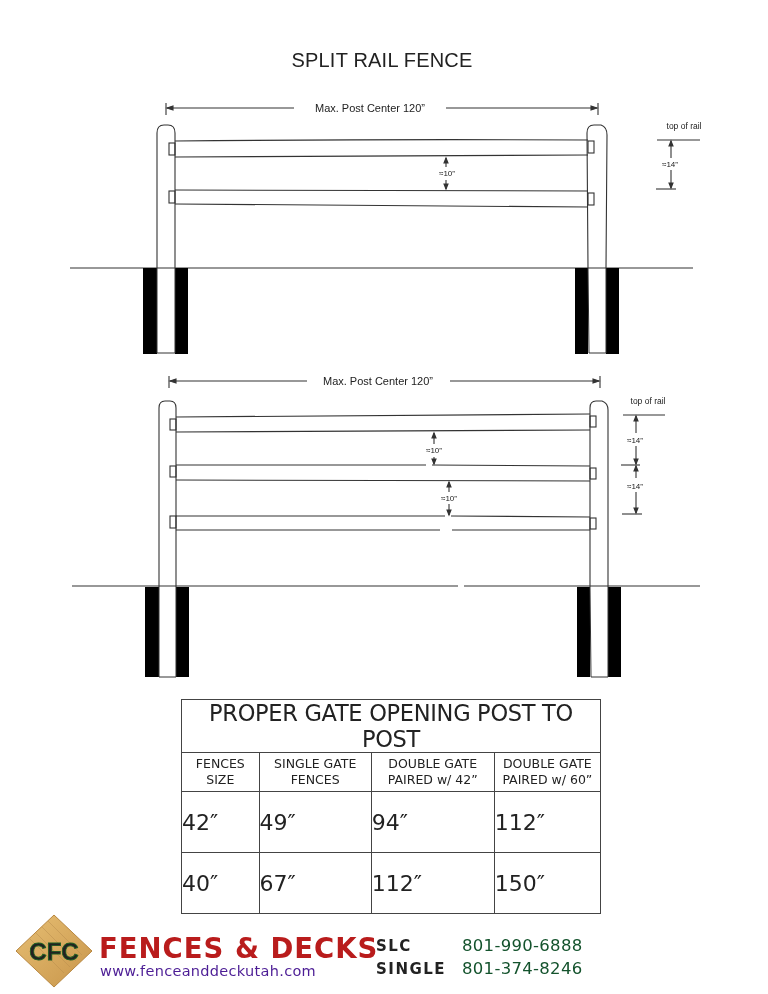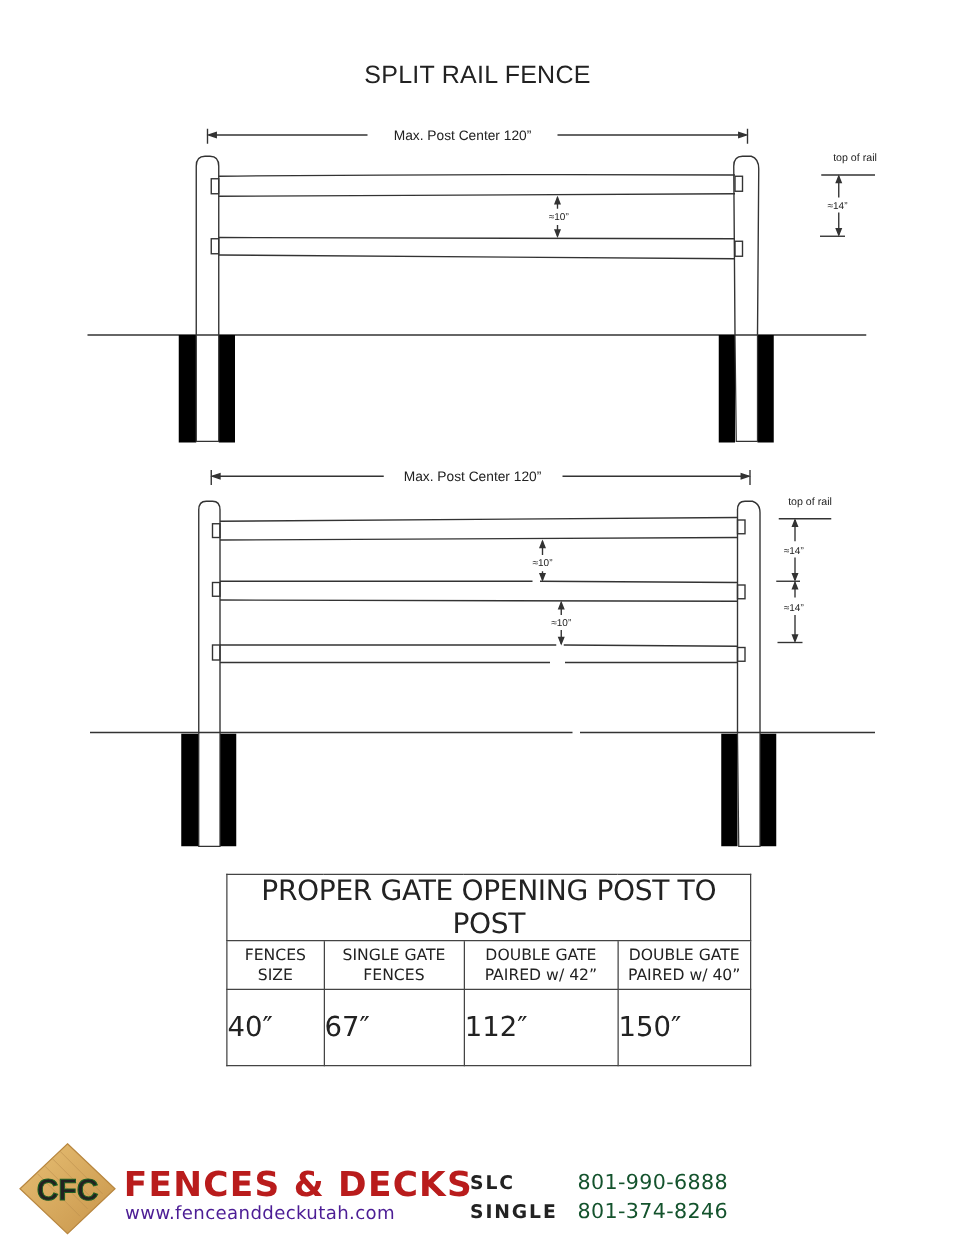--- a/index.html
+++ b/index.html
@@ -149,21 +149,27 @@
 
 <table class="gate-table">
   <tbody>
       <tr>
     <th colspan="4" class="caption-cell">PROPER GATE OPENING POST TO POST</th>
   </tr>
   <tr>
     <th class="head-cell" style="width:77px"><span>FENCES</span><br><span>SIZE</span></th>
     <th class="head-cell" style="width:112px"><span>SINGLE GATE</span><br><span>FENCES</span></th>
     <th class="head-cell" style="width:123px"><span>DOUBLE GATE</span><br><span>PAIRED w/ 42”</span></th>
-    <th class="head-cell" style="width:106px"><span>DOUBLE GATE</span><br><span>PAIRED w/ 40”</span></th>
+    <th class="head-cell" style="width:106px"><span>DOUBLE GATE</span><br><span>PAIRED w/ 60”</span></th>
+  </tr>
+  <tr>
+    <td class="val-cell">42″</td>
+    <td class="val-cell">49″</td>
+    <td class="val-cell">94″</td>
+    <td class="val-cell">112″</td>
   </tr>
   <tr>
     <td class="val-cell">40″</td>
     <td class="val-cell">67″</td>
     <td class="val-cell">112″</td>
     <td class="val-cell">150″</td>
   </tr>
 </tbody>
   </table>
 

